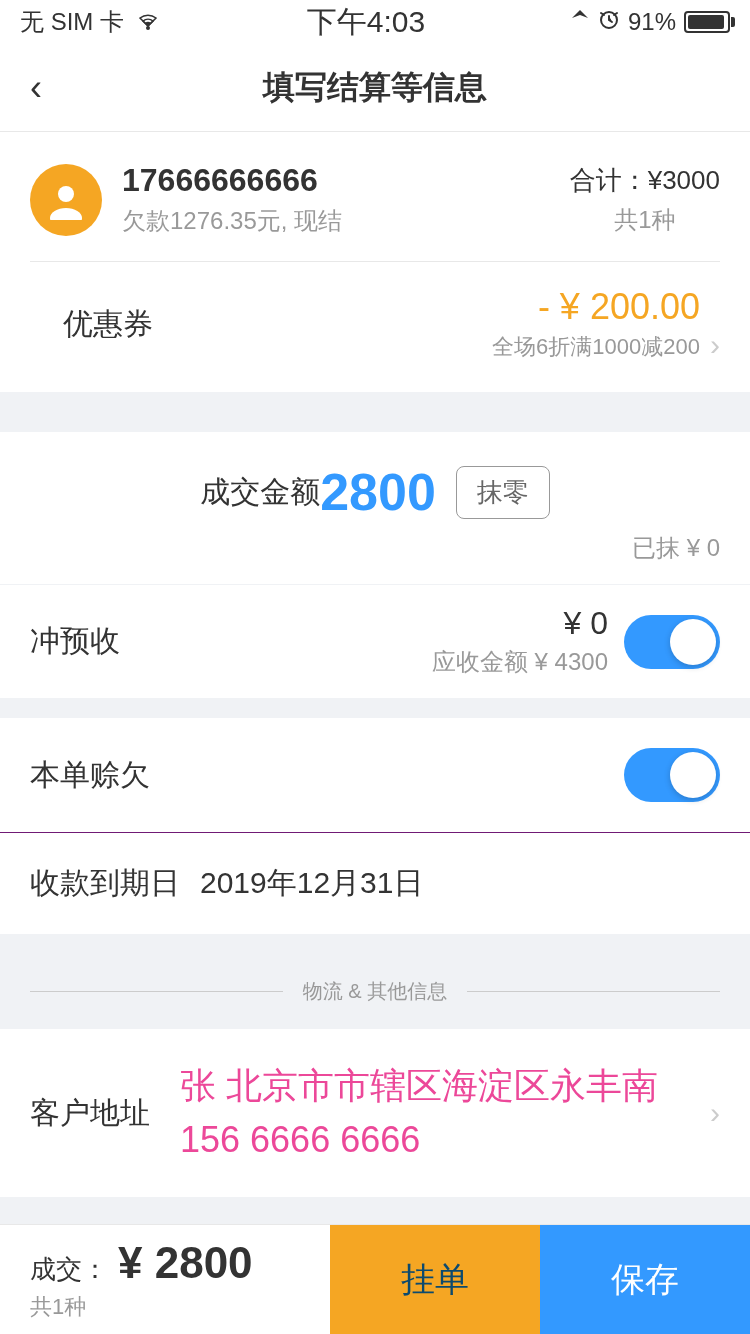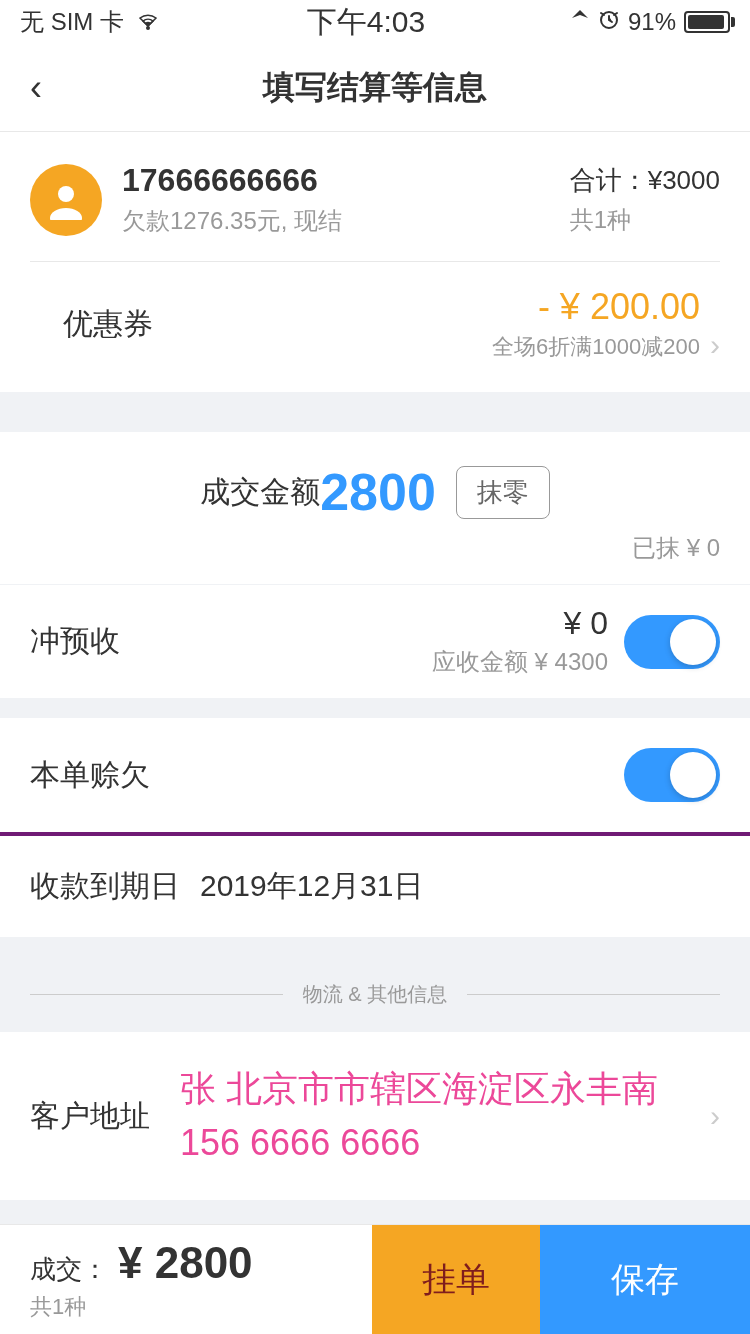--- a/index.html
+++ b/index.html
@@ -103,21 +103,21 @@
       font-size: 32px;
       font-weight: 600;
       color: #333;
     }
     .customer-sub {
       font-size: 24px;
       color: #999;
       margin-top: 6px;
     }
     .customer-right {
-      text-align: left;
+      text-align: center;
     }
     .total-label {
       font-size: 26px; color: #333;
     }
     .total-count {
       font-size: 24px; color: #999; margin-top: 6px;
     }
 
     
     .divider {
@@ -245,21 +245,21 @@
       font-size: 30px; color: #333;
     }
 
     
     .duedate-row {
       display: flex;
       align-items: center;
       gap: 20px;
       padding: 30px 30px;
       background: #fff;
-      border-top: 4px solid #701a75;
+      border-top: 1px solid #701a75;
     }
     .duedate-label {
       font-size: 30px; color: #333;
     }
     .duedate-value {
       font-size: 30px; color: #333;
     }
 
     
     .section-divider {
@@ -323,24 +323,24 @@
     .footer-total-label {
       font-size: 26px; color: #333;
     }
     .footer-total-amount {
       font-size: 44px; font-weight: 600; color: #333;
     }
     .footer-total-sub {
       font-size: 22px; color: #999; margin-top: 4px;
     }
     .footer-btn-pending {
-      width: 168px; height: 110px;
+      width: 210px; height: 110px;
       background: #f5a623;
       display: flex; align-items: center; justify-content: center;
-      font-size: 34px; color: #7f1d1d; font-weight: 500;
+      font-size: 34px; color: #0c4a6e; font-weight: 500;
       cursor: pointer;
     }
     .footer-btn-save {
       width: 210px; height: 110px;
       background: #3399ff;
       display: flex; align-items: center; justify-content: center;
       font-size: 34px; color: #fff; font-weight: 500;
       cursor: pointer;
     }
   </style>

